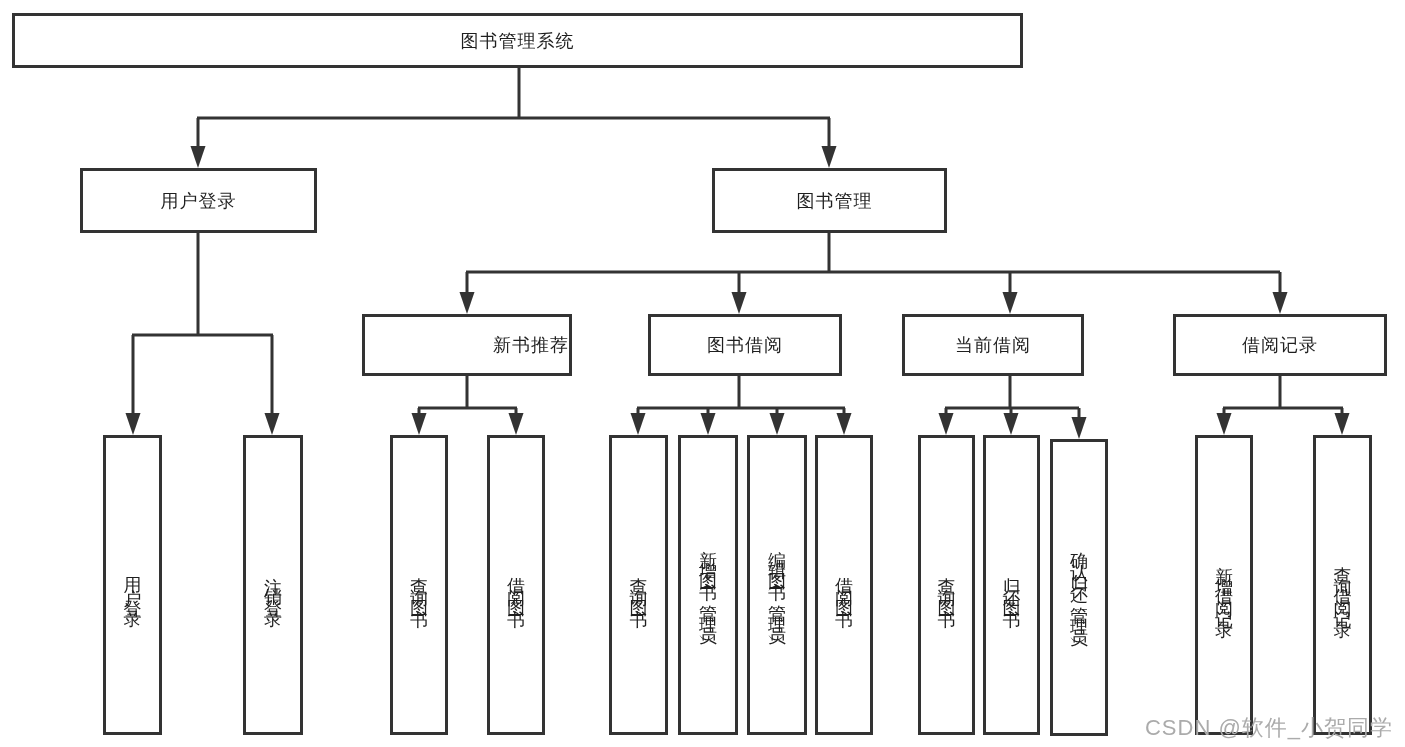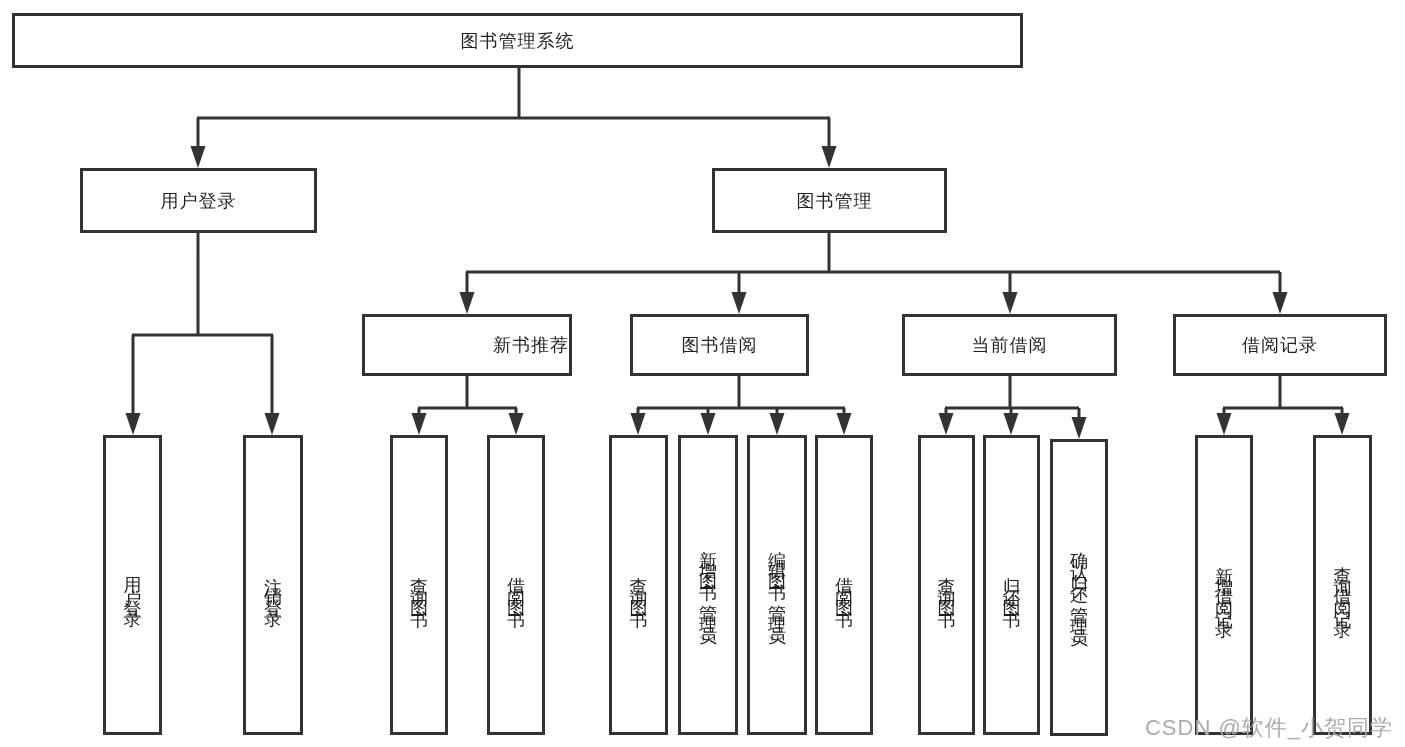--- a/index.html
+++ b/index.html
@@ -108,24 +108,24 @@
   <div class="node" style="left:80px; top:168px; width:237px; height:65px;">
     <span>用户登录</span>
   </div>
   <div class="node" style="left:712px; top:168px; width:235px; height:65px;padding-left:10px;">
     <span>图书管理</span>
   </div>
 
   <div class="node" style="left:362px; top:314px; width:210px; height:62px;justify-content:flex-end;">
     <span>新书推荐</span>
   </div>
-  <div class="node" style="left:630px; top:314px; width:179px; height:62px;">
+  <div class="node" style="left:648px; top:314px; width:194px; height:62px;">
     <span>图书借阅</span>
   </div>
-  <div class="node" style="left:902px; top:314px; width:215px; height:62px;">
+  <div class="node" style="left:902px; top:314px; width:182px; height:62px;">
     <span>当前借阅</span>
   </div>
   <div class="node" style="left:1173px; top:314px; width:214px; height:62px;">
     <span>借阅记录</span>
   </div>
 
   <div class="node" style="left:103px; top:435px; width:59px; height:300px;">
     <span class="vlabel">用户登录</span>
   </div>
   <div class="node" style="left:243px; top:435px; width:60px; height:300px;">

